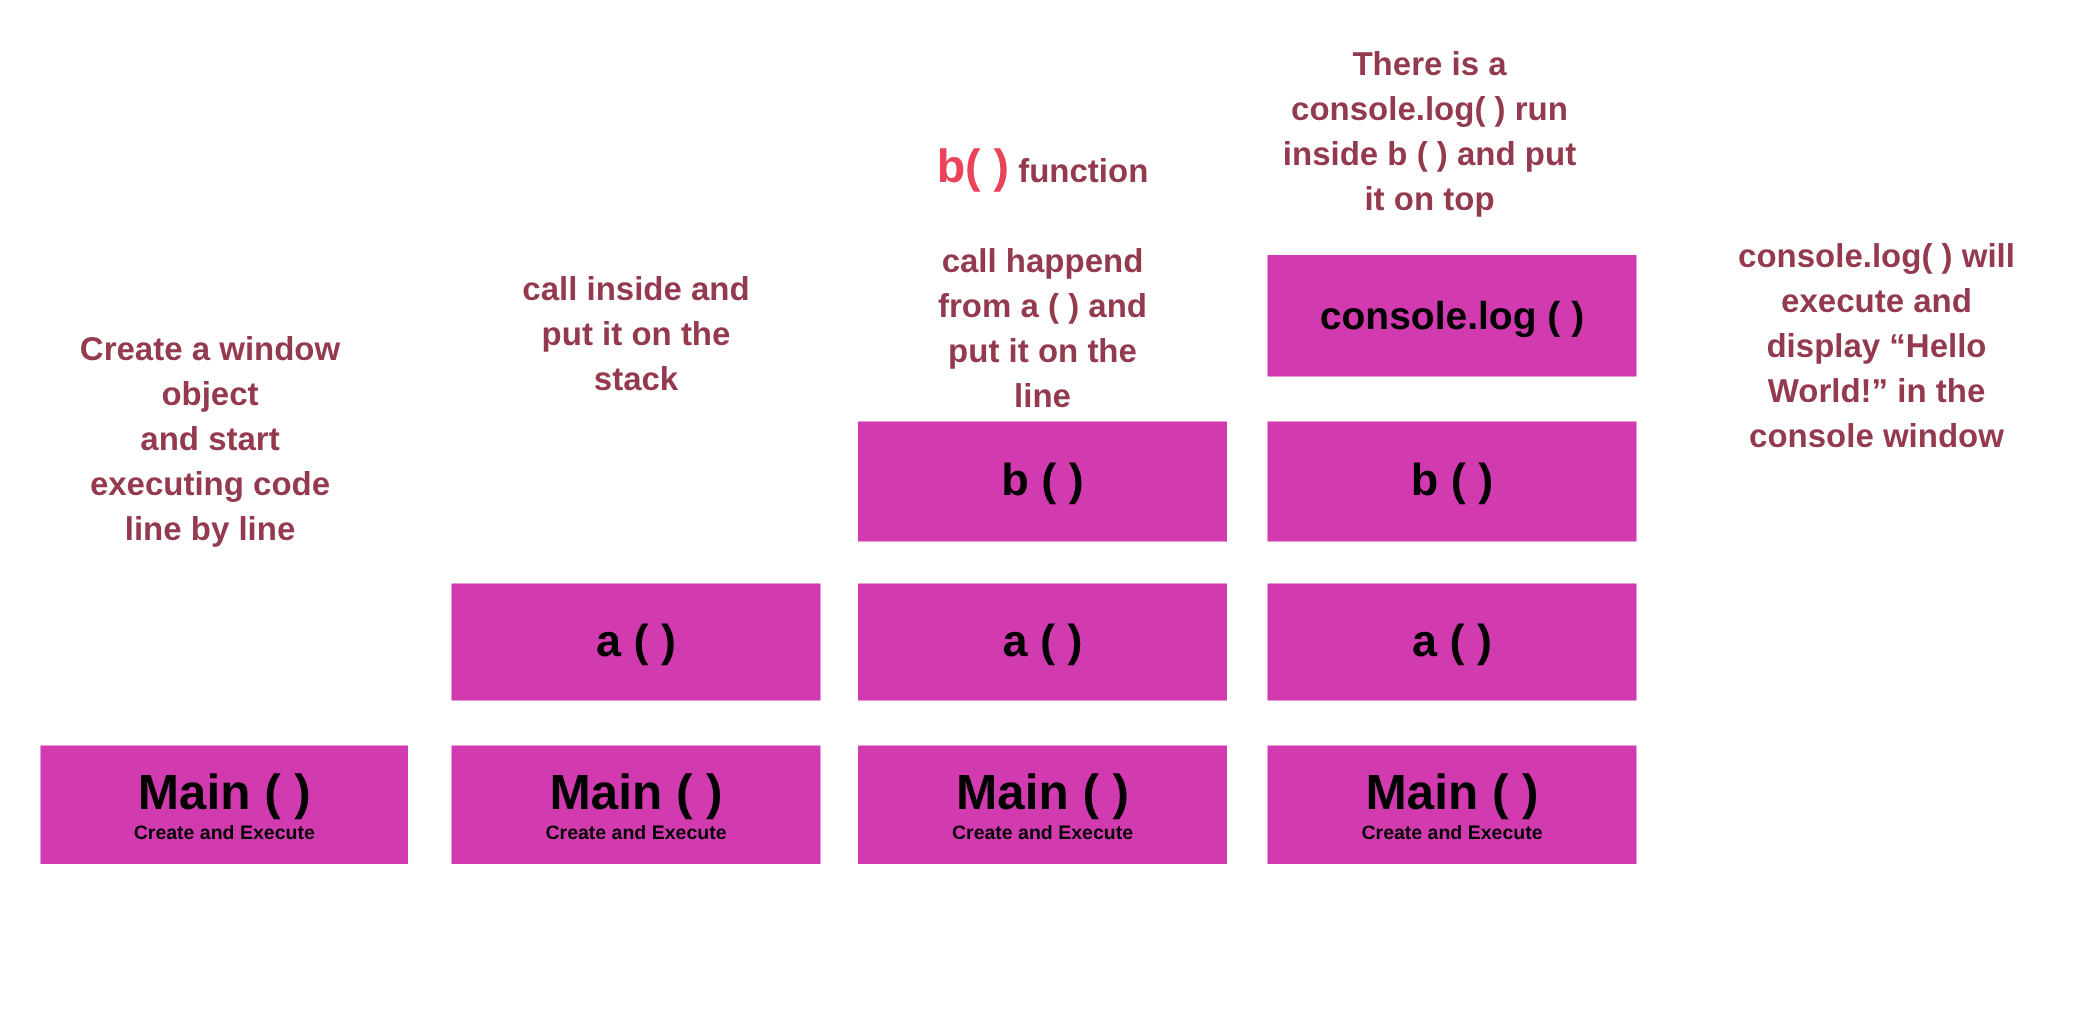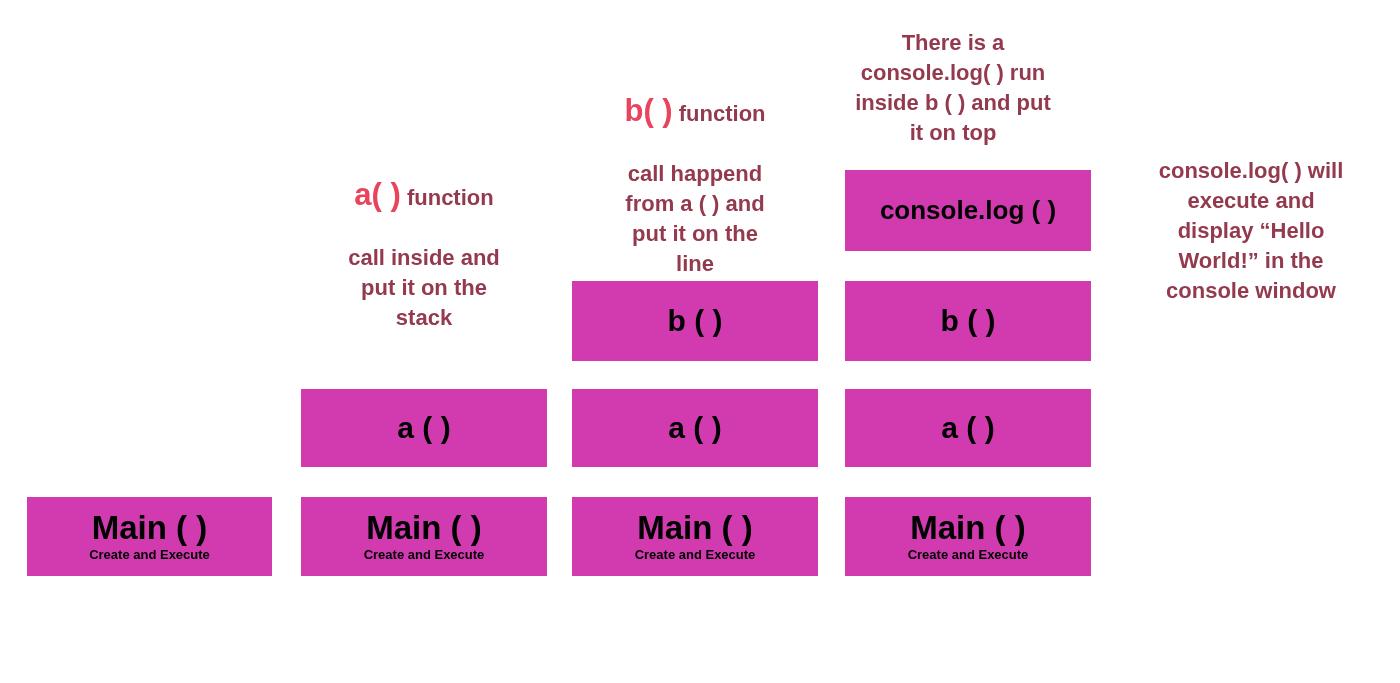--- a/index.html
+++ b/index.html
@@ -68,23 +68,27 @@
   .r-log  { top: 170px; height: 81px; }
   .r-b    { top: 281px; }
   .r-a    { top: 389px; height: 78px; }
   .r-main { top: 497px; height: 79px; }
 </style>
 </head>
 <body>
 
 <div id="canvas">
 
+  <div id="ann-step1" class="annotation">Create a window
+object
+and start
+executing code
+line by line</div>
 
   <div id="ann-step2" class="annotation">
-    <div class="lead-line"><span class="fn-highlight">a( )</span><span> function</span></div>
     <div class="rest-lines">call inside and
 put it on the
 stack</div>
   </div>
 
   <div id="ann-step3" class="annotation">
     <div class="lead-line"><span class="fn-highlight">b( )</span><span> function</span></div>
     <div class="rest-lines">call happend
 from a ( ) and
 put it on the

